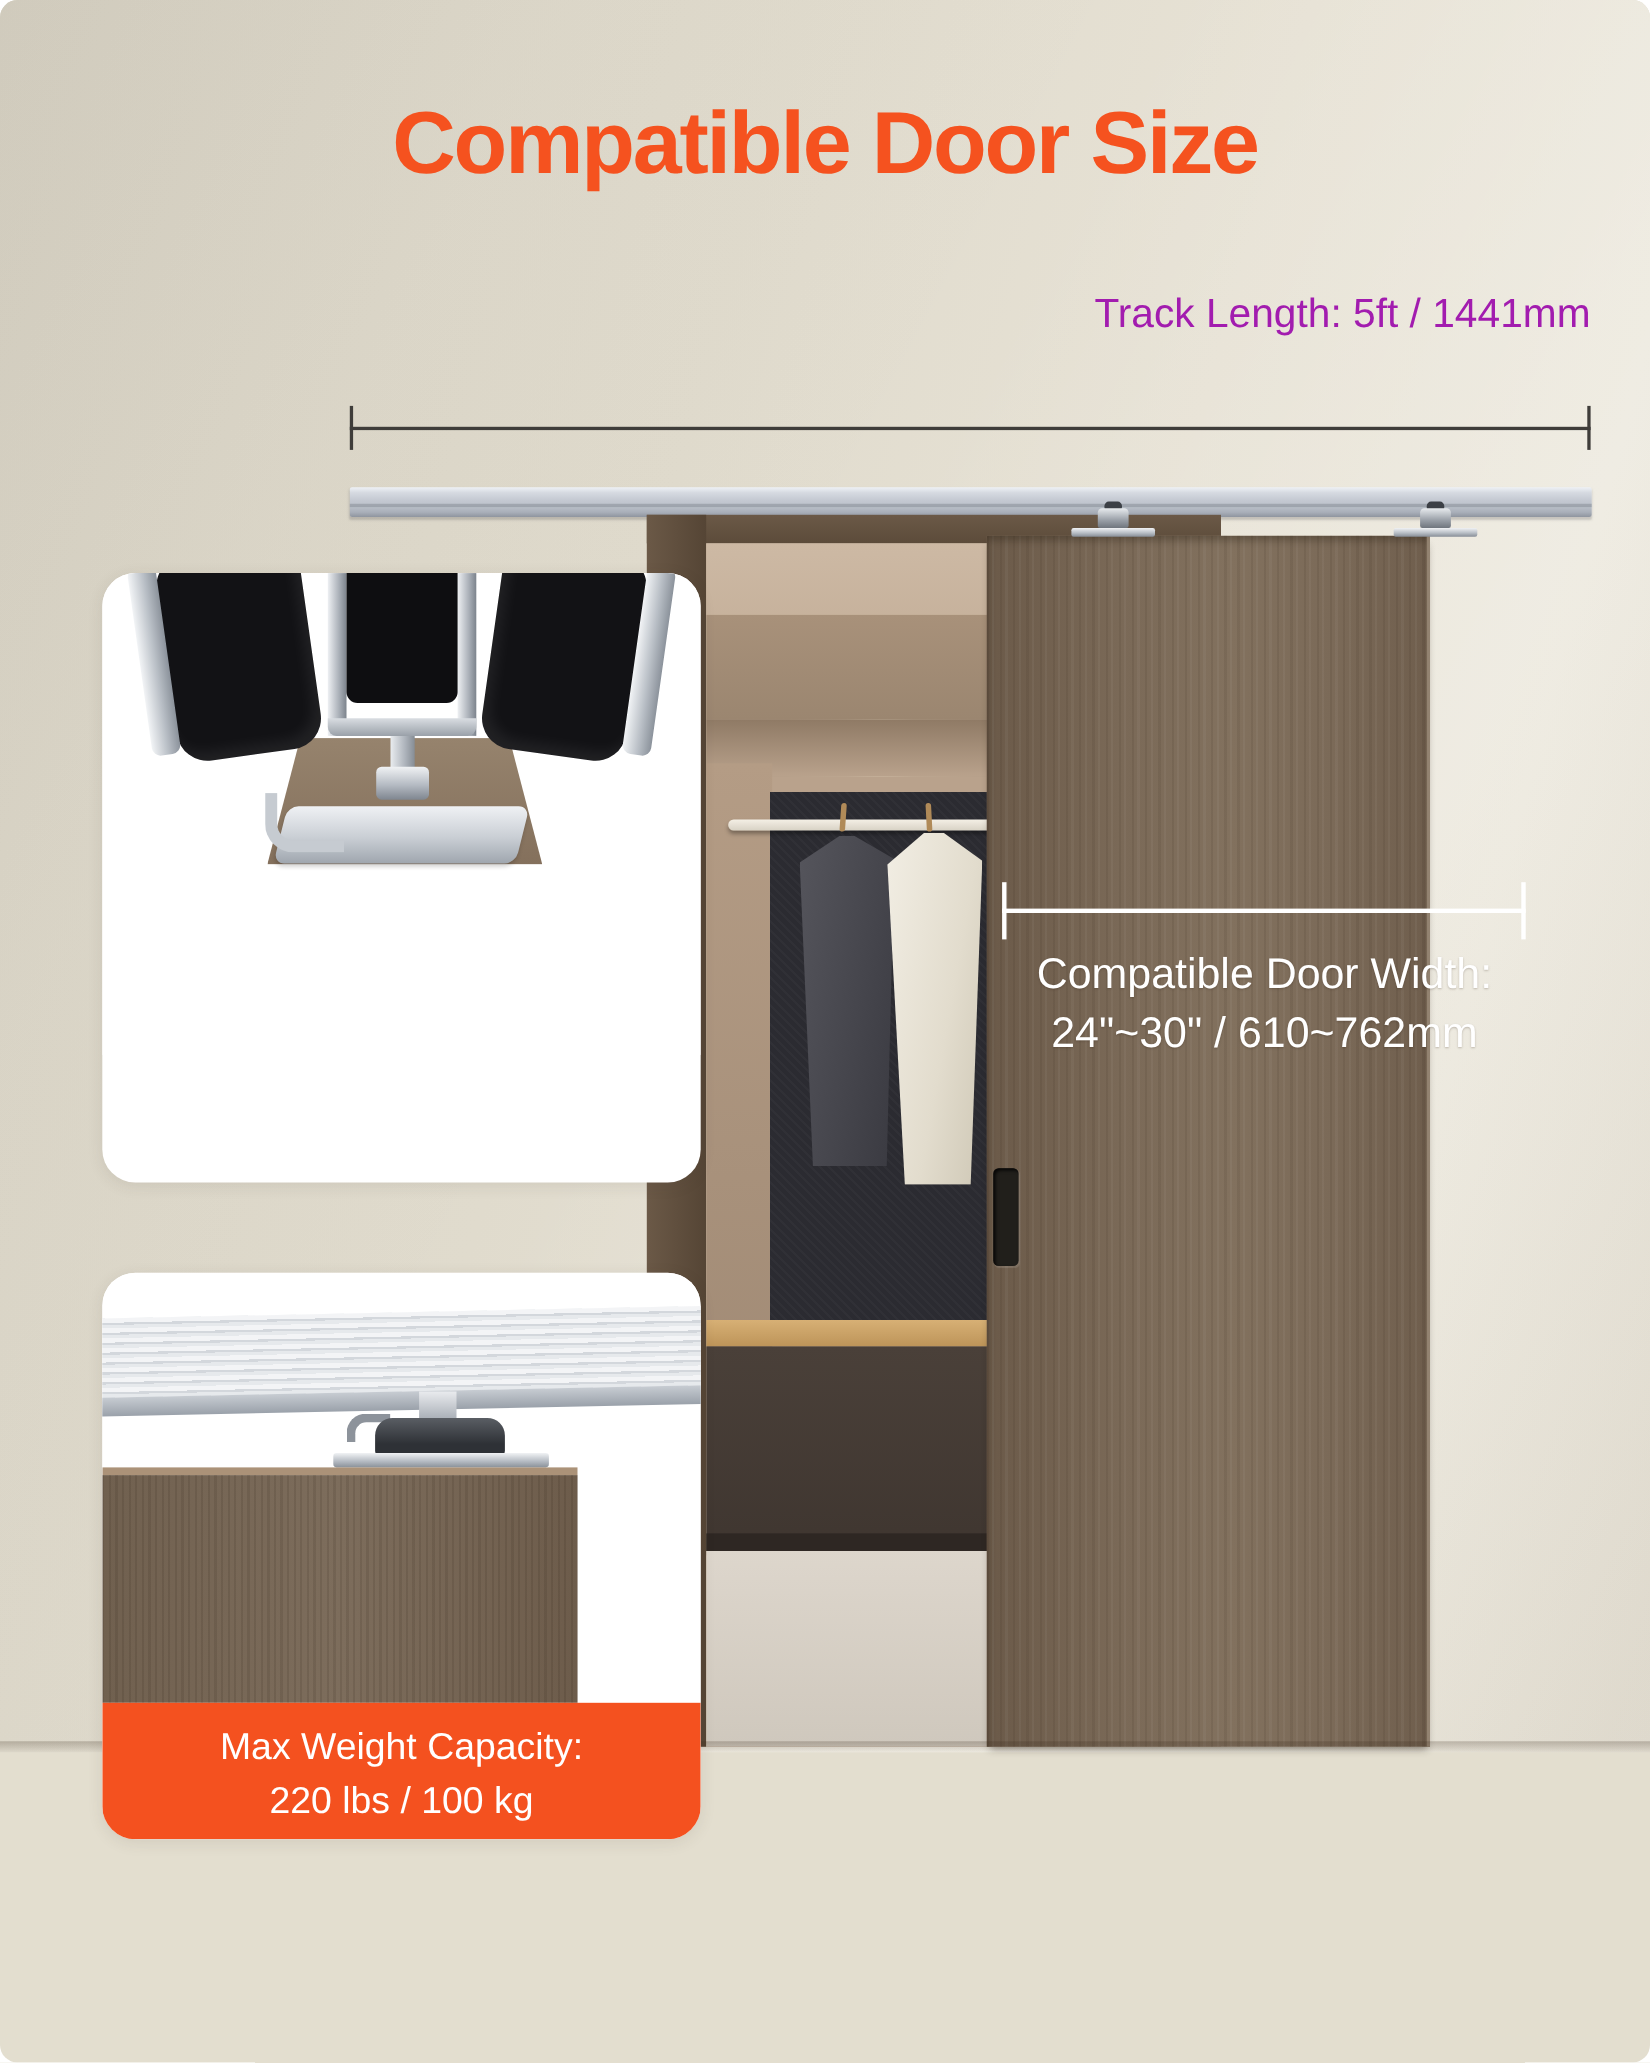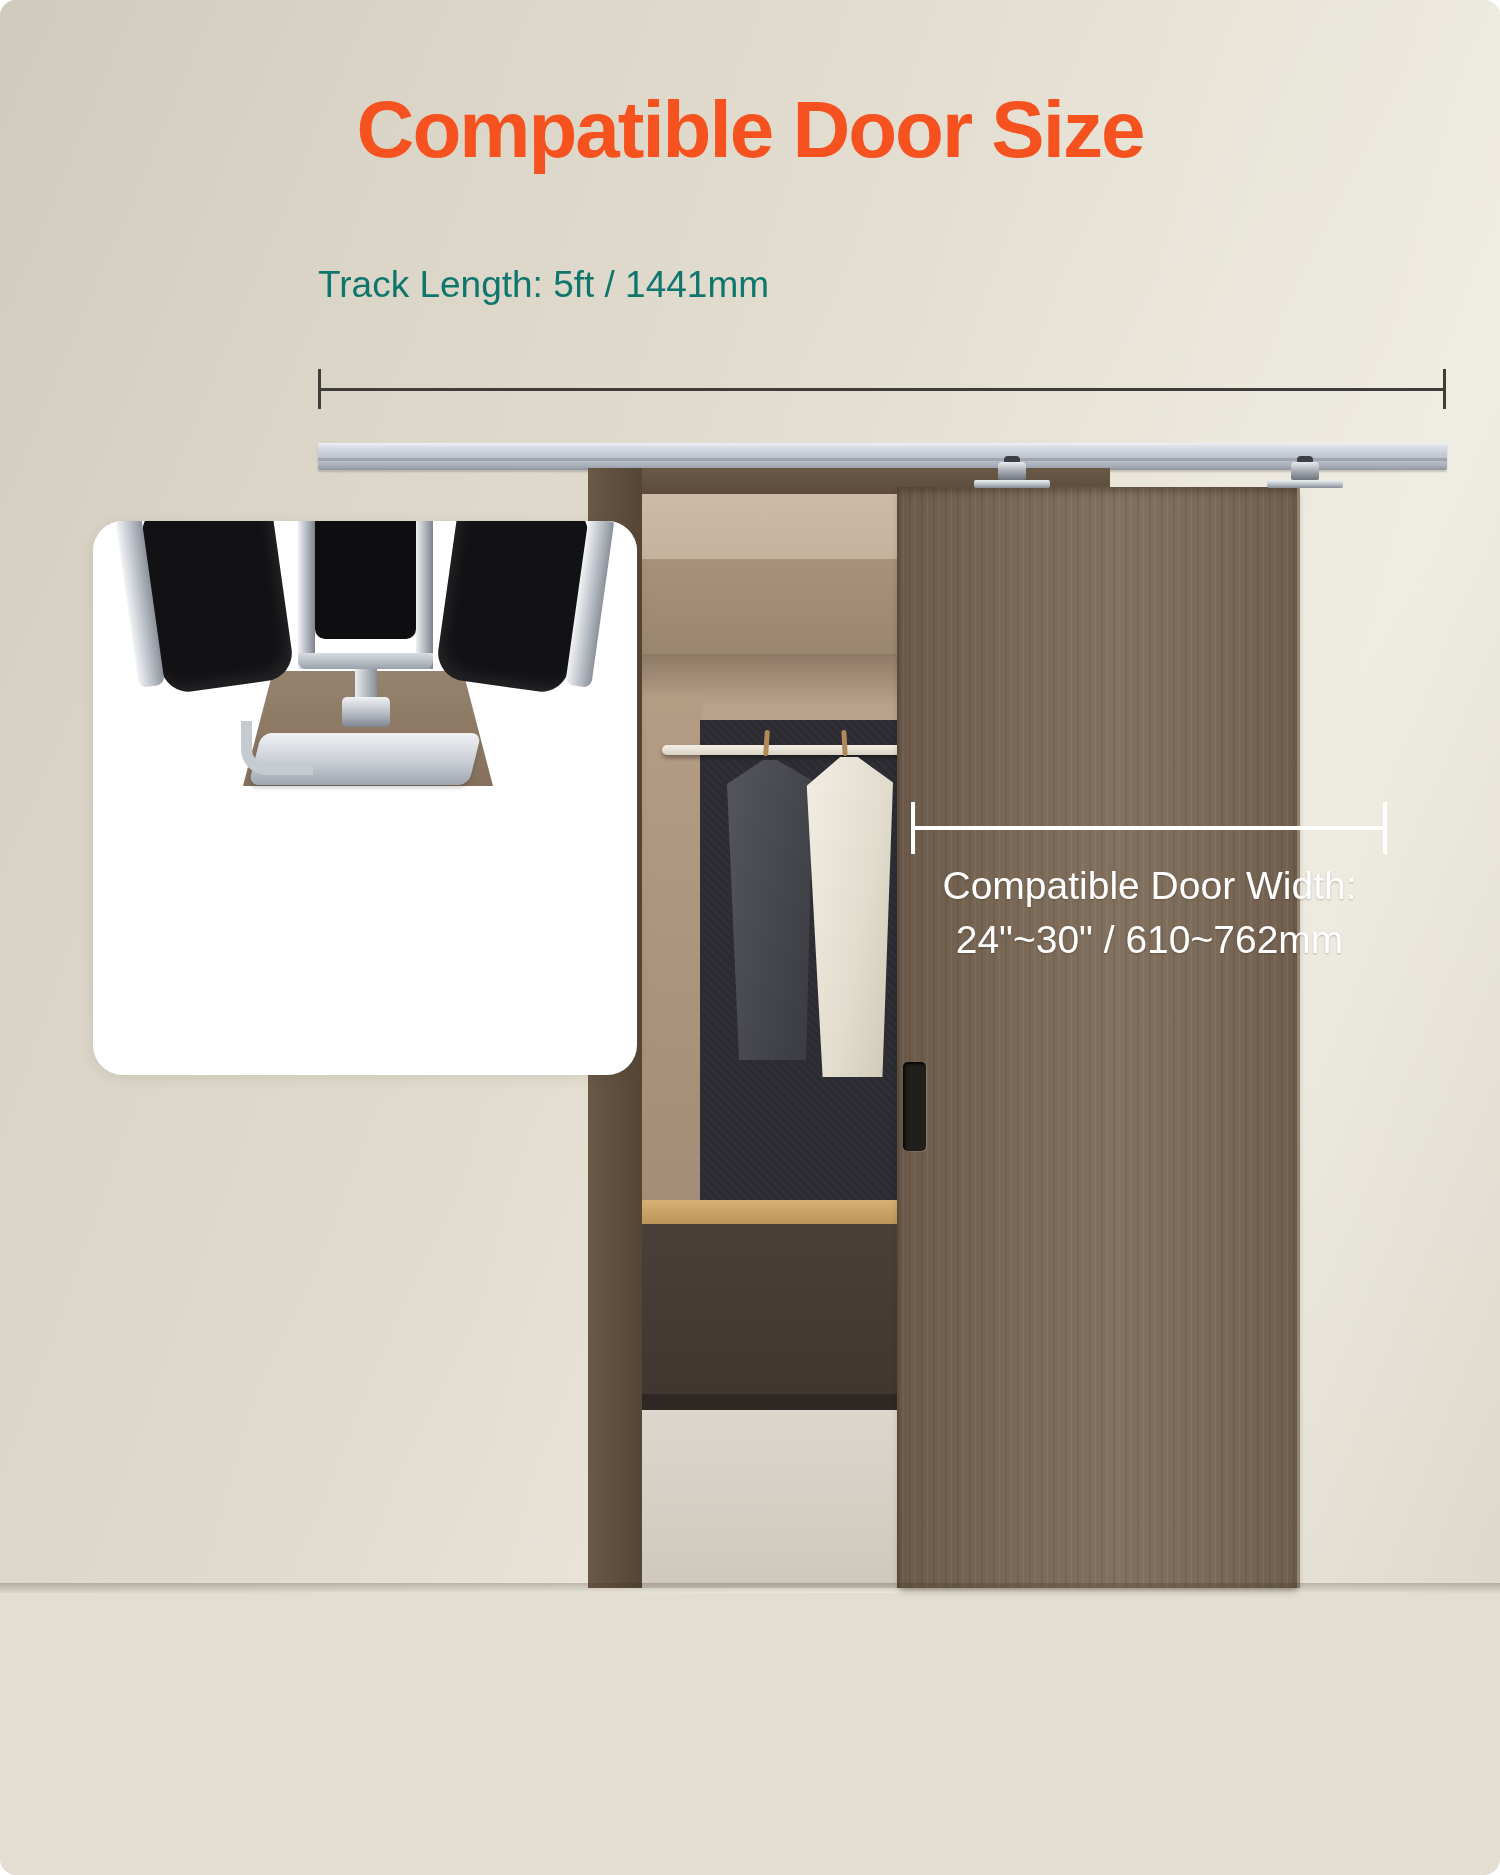--- a/index.html
+++ b/index.html
@@ -9,22 +9,22 @@
 
   
   .wall{left:0;top:0;width:1500px;height:1593px;
     background:linear-gradient(105deg,#d9d4c6 0%,#e0dbcd 38%,#e7e2d5 62%,#ebe7db 82%,#e4dfd3 100%);}
   .wall-light{left:0;top:0;width:1500px;height:1593px;pointer-events:none;
     background:linear-gradient(118deg,rgba(90,80,64,.07) 0%,rgba(90,80,64,.02) 22%,rgba(255,255,255,0) 45%,rgba(255,255,255,.22) 72%,rgba(120,110,90,.05) 98%);}
 
   
   .title{left:0;top:84px;width:1500px;text-align:center;
     font-size:80px;font-weight:800;letter-spacing:-2px;color:#f5521f;}
-  .track-label{left:318px;top:264px;width:1128px;text-align:left;
-    font-size:37px;font-weight:400;color:#0f766e;}
+  .track-label{left:318px;top:264px;width:1128px;text-align:right;
+    font-size:37px;font-weight:400;color:#a21caf;}
   .dim{background:#3f3d3a;}
   .dim-h{left:318px;top:388px;width:1128px;height:3px;}
   .dim-tick{width:3px;height:40px;top:369px;}
   .dim-tick.t-l{left:318px;} .dim-tick.t-r{left:1443px;}
 
   
   .track{left:318px;top:443px;width:1129px;height:27px;border-radius:2px;
     background:linear-gradient(180deg,#eef1f5 0%,#d6dae1 18%,#c3c8d1 45%,#bcc2cb 62%,#a9afb9 84%,#8f959f 100%);
     box-shadow:0 2px 2px rgba(80,80,85,.25);}
   .track:after{content:"";position:absolute;left:0;top:15px;width:100%;height:3px;background:rgba(125,130,140,.45);}
@@ -223,14 +223,30 @@
       <div class="abs c-side c-l"></div>
       <div class="abs c-side c-r"></div>
       <div class="abs c-block"></div>
       <div class="abs c-bottom"></div>
       <div class="abs th-dim-line"></div>
       <div class="abs th-dim-tick th-l"></div>
       <div class="abs th-dim-tick th-r"></div>
     </div>
   </div>
 
+  <div class="abs card card-bottom">
+    <div class="abs ph-bot">
+      <div class="abs alu"></div>
+      <div class="abs alu-lip"></div>
+      <div class="abs bh-arm"></div>
+      <div class="abs bh-top"></div>
+      <div class="abs bh-body"></div>
+      <div class="abs bh-plate"></div>
+      <div class="abs edge-top"></div>
+      <div class="abs edge-front"></div>
+    </div>
+    <div class="abs banner b-bottom">
+      <div>Max Weight Capacity:</div>
+      <div>220 lbs / 100 kg</div>
+    </div>
+  </div>
 
 </div>
 
 </body></html>

